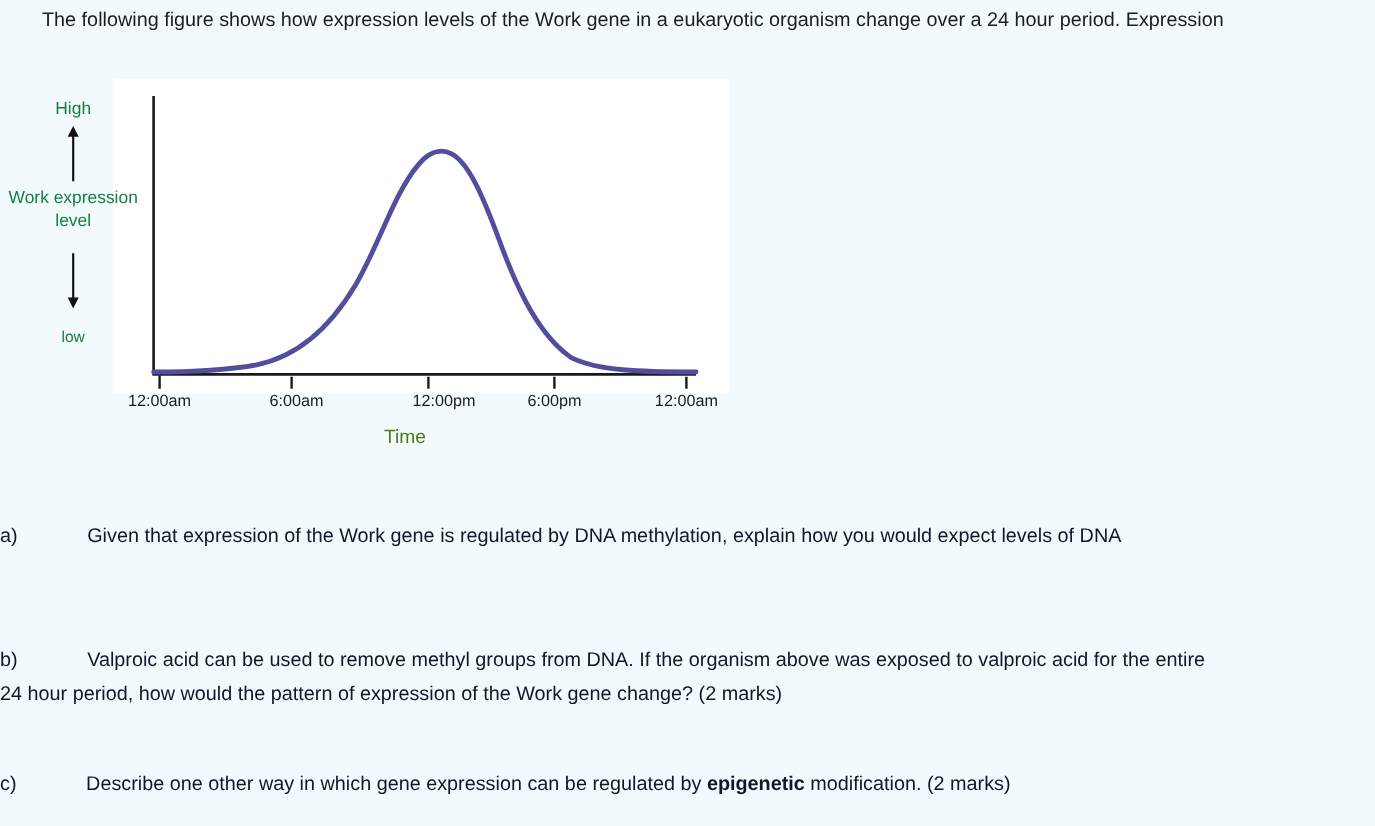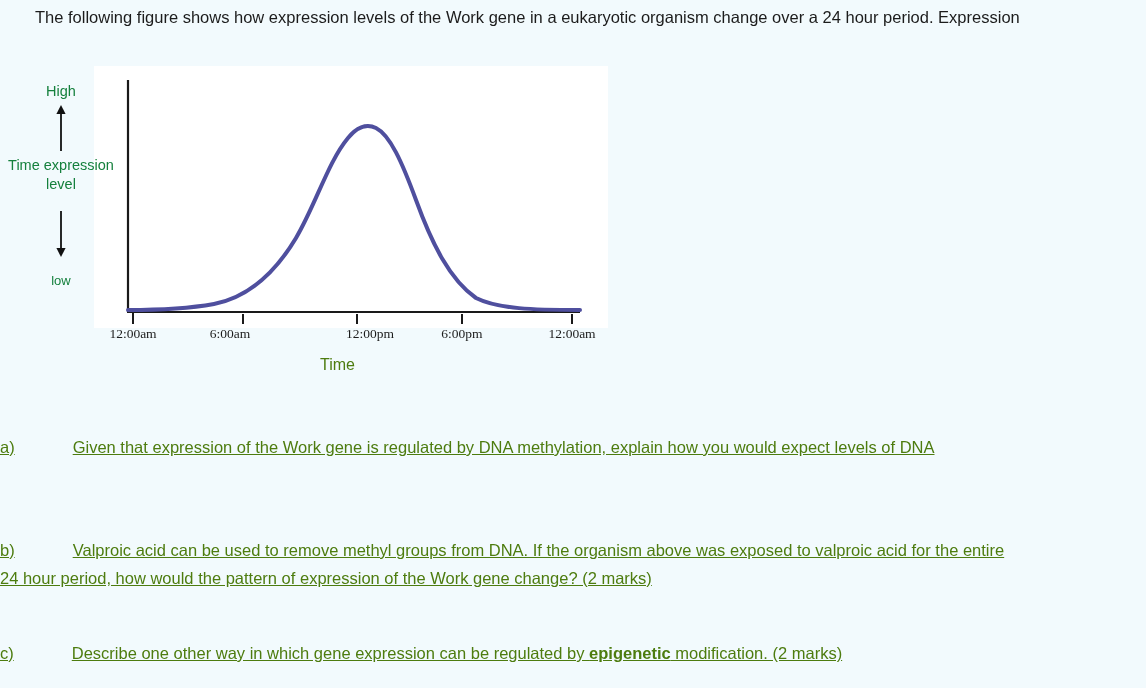--- a/index.html
+++ b/index.html
@@ -77,21 +77,20 @@
     left: 94px;
     top: 4px;
   }
 
   .tick-labels {
     position: absolute;
     left: 94px;
     top: 264px;
     width: 514px;
     height: 22px;
-    font-family: Liberation Serif, serif;
   }
   .tick-label {
     position: absolute;
     top: 0;
     font-size: 13.5px;
     color: #1c1c1c;
     transform: translateX(-50%);
     white-space: nowrap;
   }
   .axis-title {
@@ -104,22 +103,21 @@
     color: #4d7c0f;
   }
 
   
   .question {
     position: absolute;
     left: 0;
     width: 1142px;
     font-size: 16.5px;
     line-height: 28px;
-    color: #4d7c0f;
-    text-decoration: underline;
+    color: #0f172a;
   }
   .q-a { top: 433px; }
   .q-b { top: 536px; }
   .q-c { top: 639px; }
 
   .q-indent { display: inline-block; width: 58px; }
   b.bold { font-weight: bold; }
 </style>
 </head>
 <body>
@@ -131,21 +129,21 @@
 <div class="figure-wrap">
 
   <div class="chart-panel"></div>
 
   <div class="ylabel-block">
     <div class="ylabel-high">High</div>
     <svg class="arrow-svg" width="14" height="48" viewBox="0 0 14 48">
       <line x1="7" y1="47" x2="7" y2="8" stroke="#111111" stroke-width="1.8"></line>
       <polygon points="7,1 2.4,10 11.6,10" fill="#111111"></polygon>
     </svg>
-    <div class="ylabel-mid">Time expression</div>
+    <div class="ylabel-mid">Work expression</div>
     <div class="ylabel-mid">level</div>
     <svg class="arrow-svg" width="14" height="48" viewBox="0 0 14 48" style="margin-top:16px;">
       <line x1="7" y1="1" x2="7" y2="40" stroke="#111111" stroke-width="1.8"></line>
       <polygon points="7,47 2.4,38 11.6,38" fill="#111111"></polygon>
     </svg>
     <div class="ylabel-low" style="margin-top:14px;">low</div>
   </div>
 
   <svg class="plot-svg" width="514" height="262" viewBox="0 0 514 262">
 
@@ -165,21 +163,21 @@
              C 150 232, 178 212, 202 172
              C 222 138, 234 96, 254 72
              C 262 62, 272 57, 282 62
              C 296 69, 308 96, 322 134
              C 338 178, 356 214, 382 232
              C 404 243, 440 244, 486 244" fill="none" stroke="#4f4f9e" stroke-width="4" stroke-linecap="round"></path>
   </svg>
 
   <div class="tick-labels">
     <span class="tick-label" style="left:39px;">12:00am</span>
-    <span class="tick-label" style="left:136px;">6:00am</span>
+    <span class="tick-label" style="left:153px;">6:00am</span>
     <span class="tick-label" style="left:276px;">12:00pm</span>
     <span class="tick-label" style="left:368px;">6:00pm</span>
     <span class="tick-label" style="left:478px;">12:00am</span>
   </div>
 
   <div class="axis-title">Time</div>
 </div>
 
 <div class="question q-a">
   <div>

